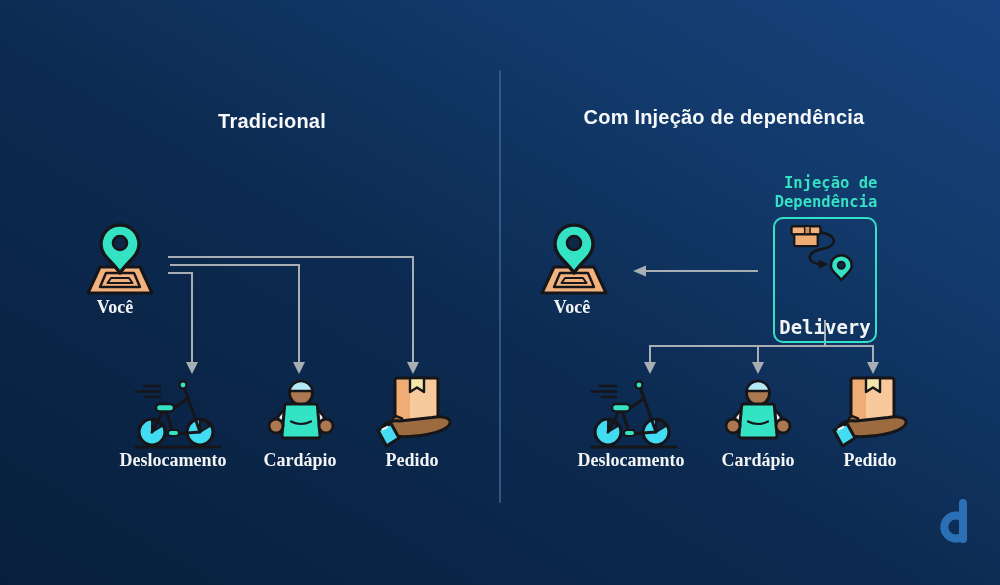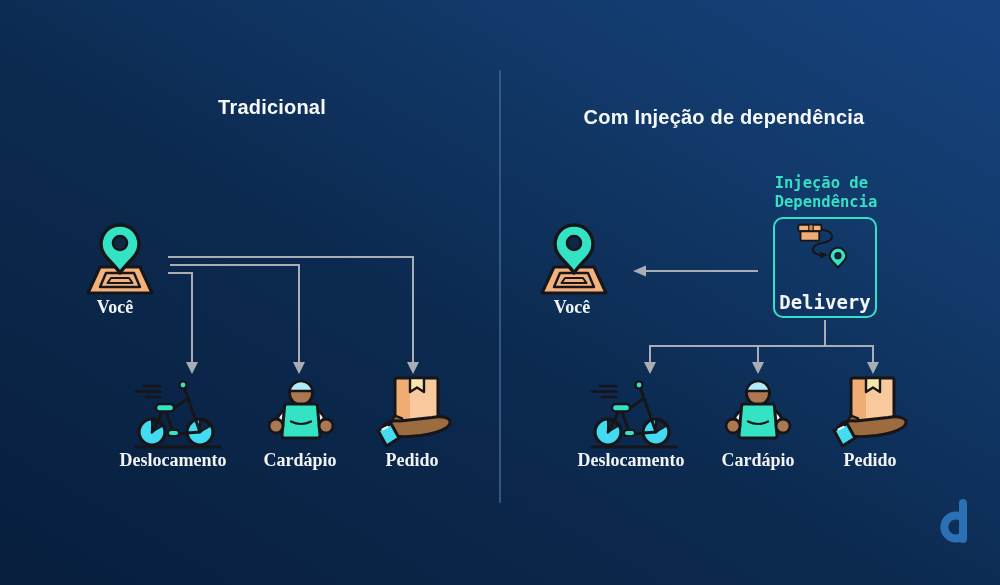--- a/index.html
+++ b/index.html
@@ -14,27 +14,27 @@
     color:#f7f9fb;font-size:20px;font-weight:700;letter-spacing:.2px;white-space:nowrap;
   }
   .mono-label{
     transform:translateX(-50%);
     font-family:Liberation Serif, serif;font-weight:700;color:#f2f4f6;
     font-size:18px;white-space:nowrap;
   }
   .di-label{
     transform:translateX(-50%);
     font-family:"DejaVu Sans Mono",monospace;font-weight:700;color:#35e0c4;
-    font-size:15.5px;line-height:19px;text-align:left;white-space:nowrap;
+    font-size:15.5px;line-height:19px;text-align:right;white-space:nowrap;
   }
   .divider{
     left:499px;top:70px;width:2px;height:433px;background:#3a5f8c;opacity:.85;border-radius:1px;
   }
   .delivery-box{
-    left:773px;top:217px;width:104px;height:101px;
+    left:773px;top:217px;width:104px;height:126px;
     border:2px solid #35e0c8;border-radius:10px;box-sizing:border-box;
   }
   .delivery-inner{position:absolute;left:0;top:0;width:100%;height:72%;}
   .delivery-label{
     position:absolute;left:0;right:0;bottom:3px;text-align:center;
     font-family:"DejaVu Sans Mono",monospace;font-weight:700;color:#f2f4f6;font-size:19px;
   }
   svg{display:block;}
 </style>
 </head>
@@ -118,21 +118,21 @@
       <path d="M825 320 V346"></path>
       <path d="M650 362 V346 H873 V362 M758 346 V362"></path>
       <polygon points="644,362 656,362 650,374" fill="#a9aeb4" stroke="none"></polygon>
       <polygon points="752,362 764,362 758,374" fill="#a9aeb4" stroke="none"></polygon>
       <polygon points="867,362 879,362 873,374" fill="#a9aeb4" stroke="none"></polygon>
     </g>
   </svg>
 
   <div class="abs divider"></div>
 
-  <div class="abs panel-title" style="left:272px;top:96px">Tradicional</div>
+  <div class="abs panel-title" style="left:272px;top:110px">Tradicional</div>
 
   <svg class="abs" style="left:84px;top:223px" width="72" height="74">
       <use href="#sym-pinmap"></use>
     </svg>
   <div class="abs mono-label" style="left:115px;top:297px">Você</div>
 
   <svg class="abs" style="left:130px;top:377px" width="96" height="74">
       <use href="#sym-scooter"></use>
     </svg>
   <svg class="abs" style="left:261px;top:377px" width="80" height="72">

